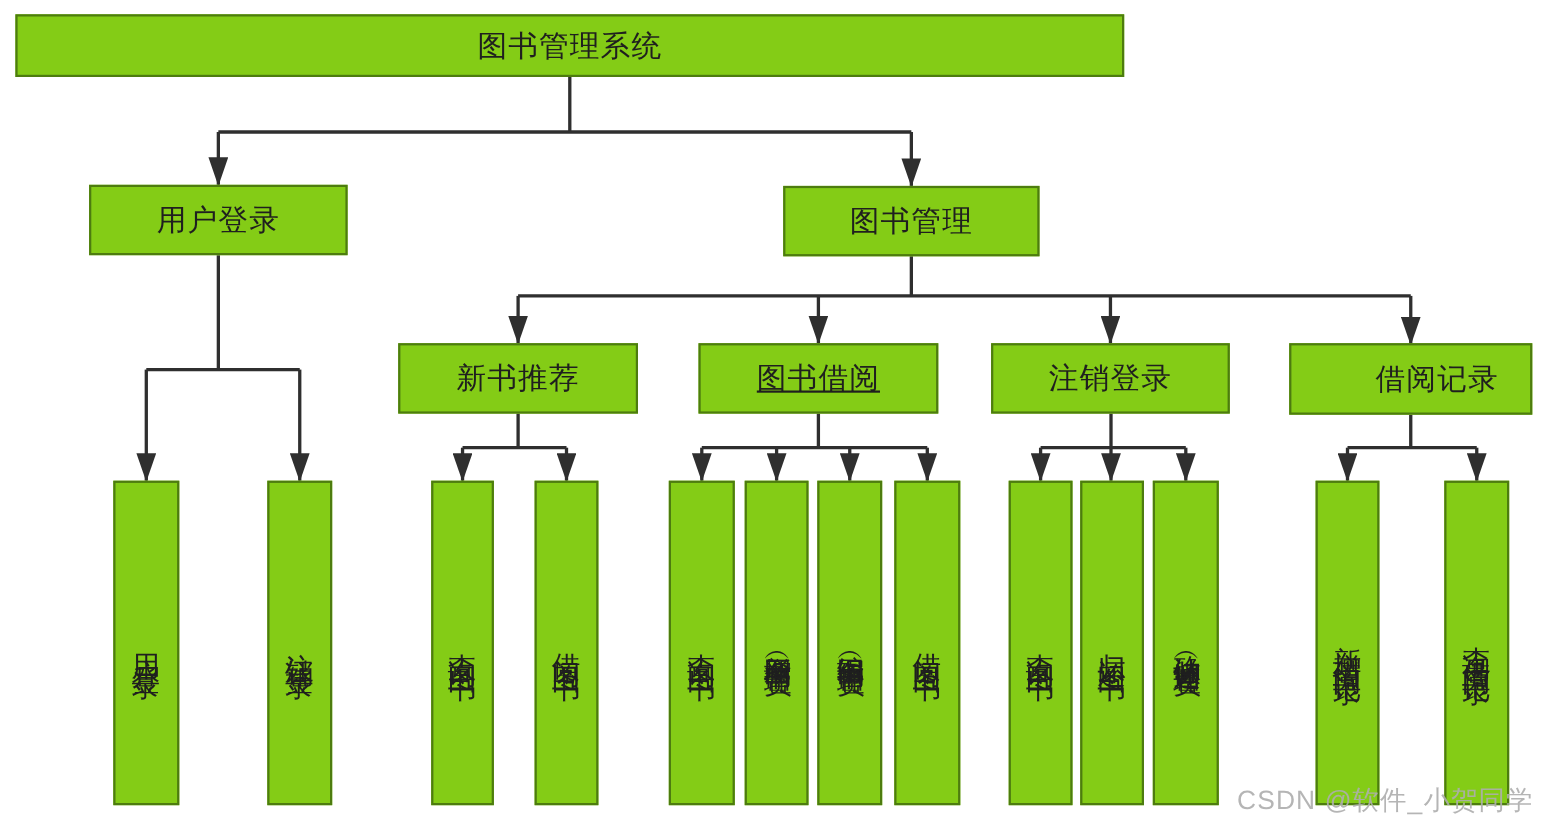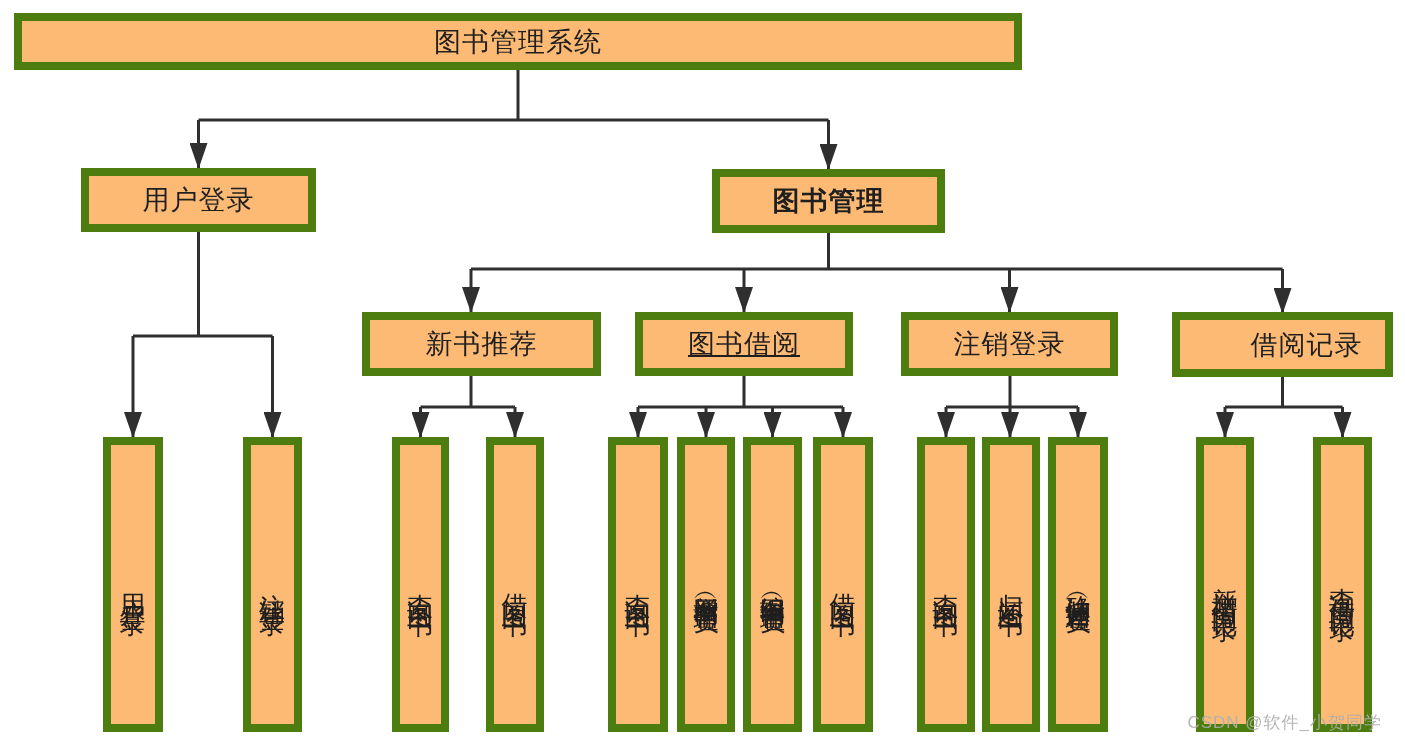--- a/index.html
+++ b/index.html
@@ -2,56 +2,56 @@
 <html><head>
 <meta charset="utf-8">
 <style>
   html,body{margin:0;padding:0;background:#ffffff;}
   #stage{
     position:relative;width:1405px;height:747px;background:#ffffff;overflow:hidden;
     font-family:"Liberation Sans","DejaVu Sans",sans-serif;color:#1f1f1f;
   }
   #connectors{position:absolute;left:0;top:0;width:1405px;height:747px;}
   .box{
-    position:absolute;box-sizing:border-box;border:8px solid #4d7c0f;background:#fdba74;
+    position:absolute;box-sizing:border-box;border:2px solid #4d7c0f;background:#84cc16;
     display:flex;align-items:center;justify-content:center;text-align:center;
   }
   .hlabel{font-size:27px;letter-spacing:1px;white-space:nowrap;}
   .leaf{top:437px;height:295px;}
   .vlabel{
     writing-mode:vertical-rl;text-orientation:mixed;
     font-size:26px;letter-spacing:6px;line-height:1;white-space:nowrap;
   }
   .vlabel.tight{letter-spacing:2px;font-size:25px;}
 
   
   #n-root{left:14px;top:13px;width:1008px;height:57px;}
   #n-login{left:81px;top:168px;width:235px;height:64px;}
-  #n-mgmt{left:712px;top:169px;width:233px;height:64px;font-weight:bold;}
-  #n-l2-0{left:362px;top:312px;width:239px;height:64px;}
+  #n-mgmt{left:712px;top:169px;width:233px;height:64px;}
+  #n-l2-0{left:362px;top:312px;width:218px;height:64px;}
   #n-l2-1{left:635px;top:312px;width:218px;height:64px;text-decoration:underline;}
   #n-l2-2{left:901px;top:312px;width:217px;height:64px;}
   #n-l2-3{left:1172px;top:312px;width:221px;height:65px;padding-left:48px;}
   #leaf-0{left:103px;width:60px;}
   #leaf-1{left:243px;width:59px;}
   #leaf-2{left:392px;width:57px;}
   #leaf-3{left:486px;width:58px;}
   #leaf-4{left:608px;width:60px;}
   #leaf-5{left:677px;width:58px;}
   #leaf-6{left:743px;width:59px;}
   #leaf-7{left:813px;width:60px;}
   #leaf-8{left:917px;width:58px;}
   #leaf-9{left:982px;width:58px;}
   #leaf-10{left:1048px;width:60px;}
   #leaf-11{left:1196px;width:58px;}
   #leaf-12{left:1313px;width:59px;}
 
   #watermark{
-    position:absolute;right:23px;top:711px;z-index:5;
-    font-size:17px;color:#aeaeae;letter-spacing:1px;opacity:.9;white-space:nowrap;
+    position:absolute;right:11px;top:711px;z-index:5;
+    font-size:24px;color:#aeaeae;letter-spacing:1px;opacity:.9;white-space:nowrap;
   }
 </style>
 </head>
 <body>
 
 <div id="stage">
 
   <svg id="connectors" viewBox="0 0 1405 747" xmlns="http://www.w3.org/2000/svg">
     <defs>
       <marker id="arw" markerUnits="userSpaceOnUse" markerWidth="26" markerHeight="18" viewBox="0 0 26 18" refX="25" refY="9" orient="auto">

